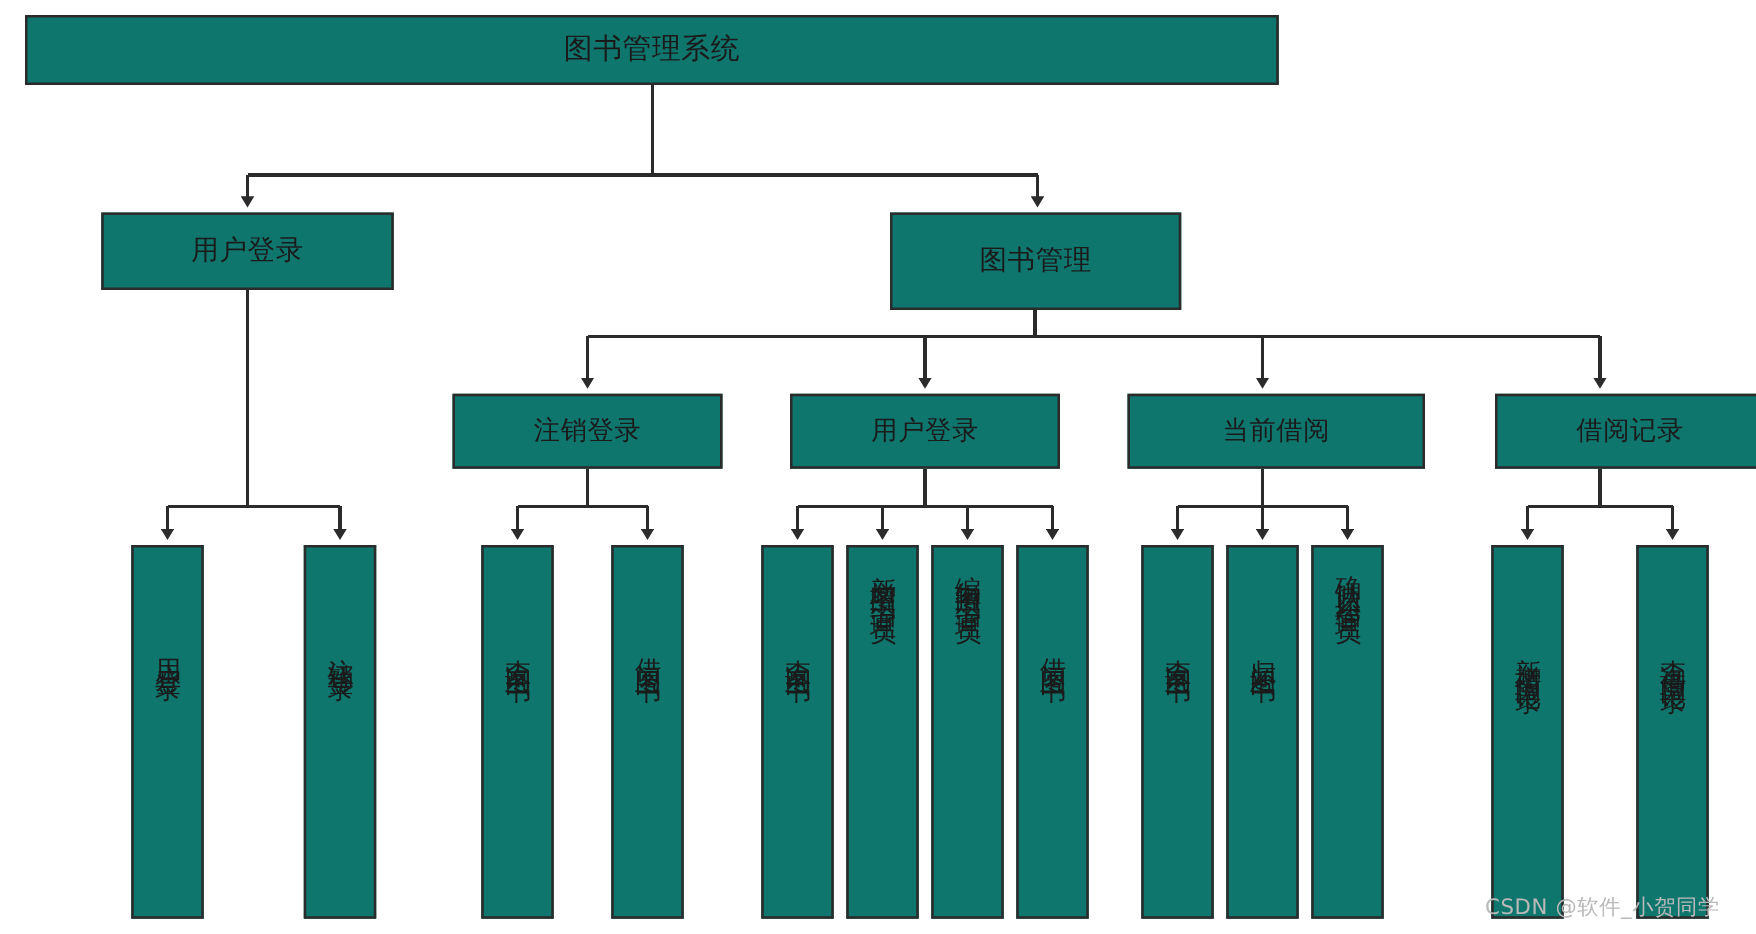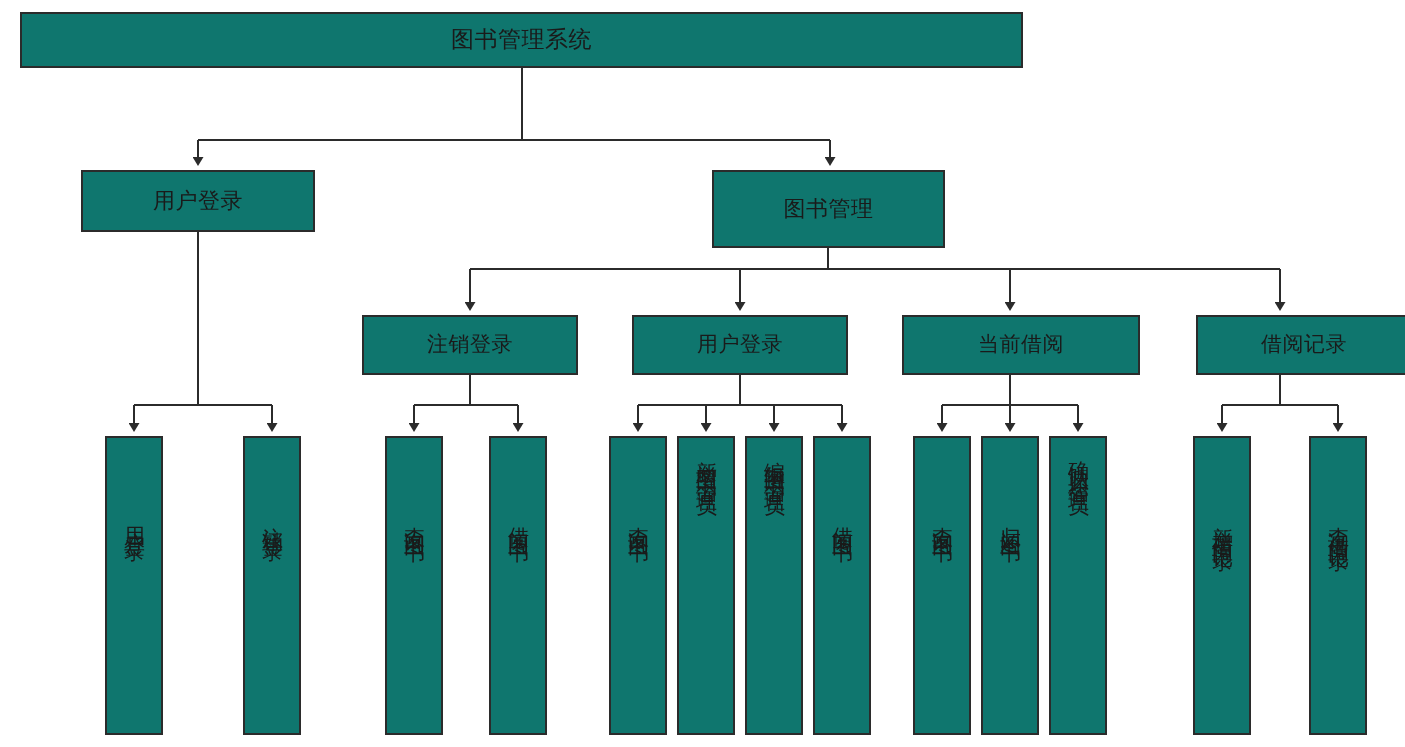--- a/index.html
+++ b/index.html
@@ -184,14 +184,15 @@
     <span class="vtext">确认归还（管理员）</span>
   </div>
 
   <div class="node leaf mid" style="left:1193px;top:436px;width:58px;height:299px;">
     <span class="vtext">新增借阅记录</span>
   </div>
   <div class="node leaf mid" style="left:1309px;top:436px;width:58px;height:299px;">
     <span class="vtext">查询借阅记录</span>
   </div>
 
+  <div class="watermark">CSDN @软件_小贺同学</div>
 
 </div>
 
 </body></html>

